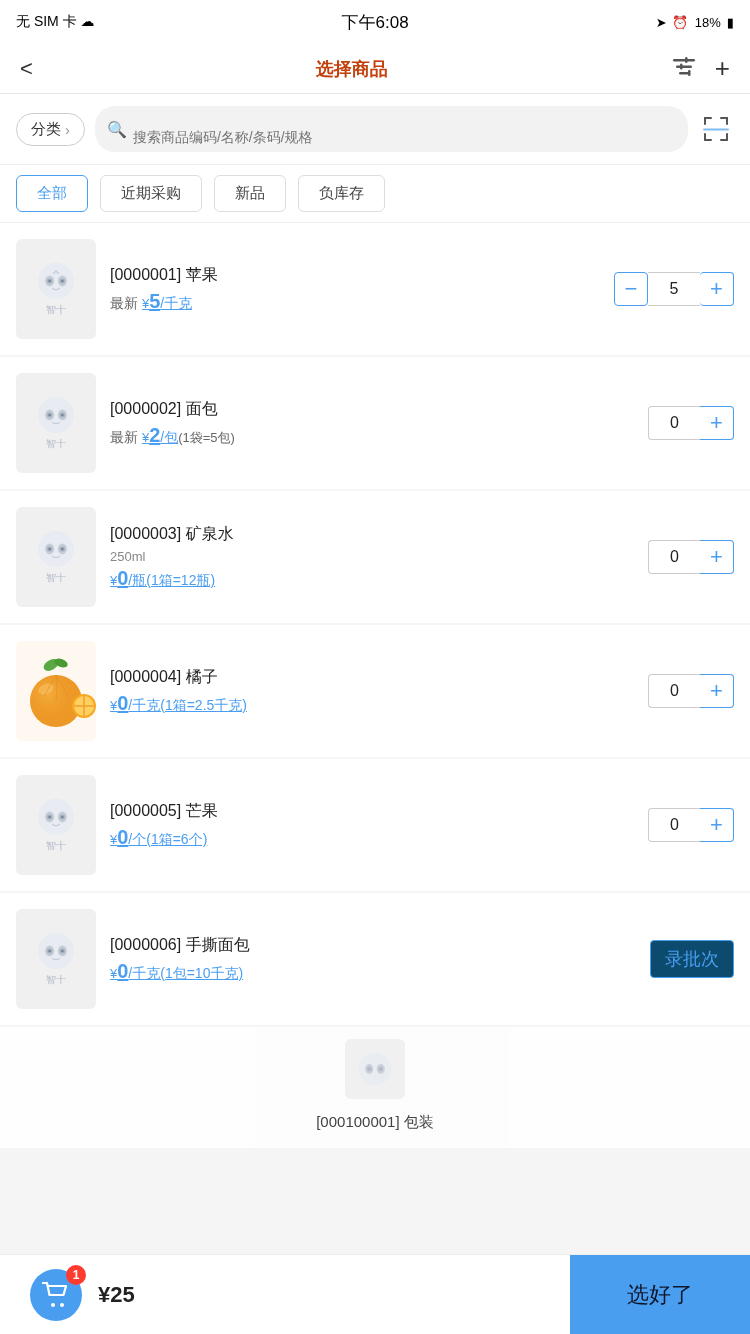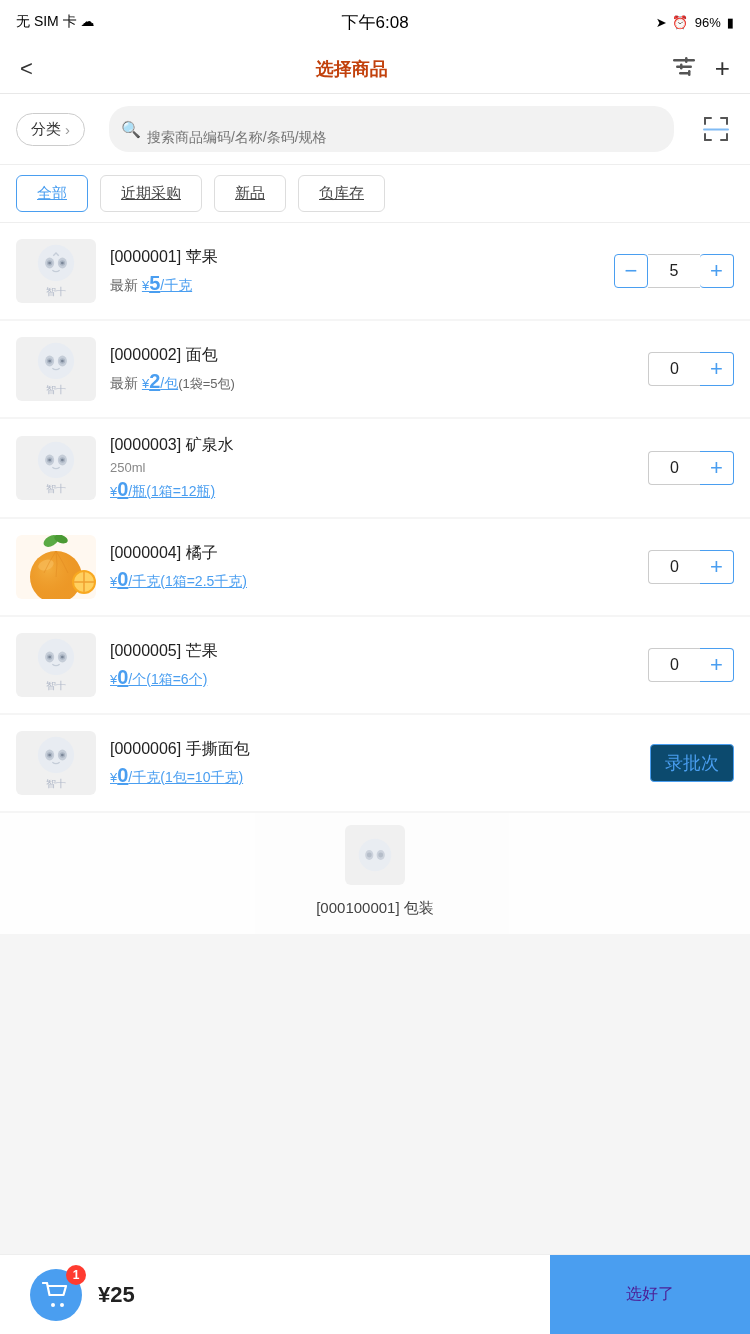--- a/index.html
+++ b/index.html
@@ -39,21 +39,21 @@
     }
     .nav-title { font-size: 18px; font-weight: 600; color: #c2410c; }
     .nav-left, .nav-right { display: flex; align-items: center; gap: 18px; }
 
     
     .filter-bar {
       background: #fff;
       padding: 12px 16px;
       display: flex;
       align-items: center;
-      gap: 24px;
+      gap: 10px;
       border-bottom: 1px solid #eee;
     }
     .category-btn {
       border: 1px solid #ccc;
       border-radius: 20px;
       padding: 6px 14px;
       font-size: 15px;
       color: #333;
       background: #fff;
       white-space: nowrap;
@@ -95,21 +95,20 @@
       border-bottom: 1px solid #eee;
     }
     .tab-btn {
       padding: 8px 20px;
       border-radius: 6px;
       font-size: 15px;
       border: 1px solid #ddd;
       background: #fff;
       color: #444;
       cursor: pointer;
-      text-decoration: underline;
     }
     .tab-btn.active {
       border: 1.5px solid #4a9ef0;
       color: #4a9ef0;
       background: #fff;
     }
 
     
     .product-list {
       background: #f5f5f5;
@@ -120,21 +119,21 @@
       margin-bottom: 2px;
       padding: 16px 16px;
       display: flex;
       align-items: center;
       gap: 14px;
       min-height: 90px;
     }
 
     .product-img {
       width: 80px;
-      height: 64px;
+      height: 100px;
       background: #f0f0f0;
       border-radius: 6px;
       display: flex;
       align-items: center;
       justify-content: center;
       flex-shrink: 0;
       overflow: hidden;
     }
     .product-img .owl-logo {
       display: flex;
@@ -262,24 +261,24 @@
       align-items: center;
       justify-content: center;
     }
     .cart-total {
       font-size: 22px;
       font-weight: 600;
       color: #222;
     }
     .confirm-btn {
       height: 80px;
-      width: 200px;
+      width: 180px;
       background: #4a9ef0;
-      color: #4c1d95;
-      font-size: 16px;
+      color: #0f172a;
+      font-size: 22px;
       font-weight: 500;
       border: none;
       cursor: pointer;
       display: flex;
       align-items: center;
       justify-content: center;
     }
 
     
     .product-item.partial {
@@ -295,21 +294,21 @@
 <body>
 
 <div class="status-bar">
   <div class="status-left">
     <span>无 SIM 卡 ☁</span>
   </div>
   <div class="status-center">下午6:08</div>
   <div class="status-right">
     <span>➤</span>
     <span>⏰</span>
-    <span>96%</span>
+    <span>18%</span>
     <span>▮</span>
   </div>
 </div>
 
 <div class="nav-bar">
   <div class="nav-left">
     <span style="font-size:22px;color:#333;cursor:pointer;">&lt;</span>
   </div>
   <div class="nav-title">选择商品</div>
   <div class="nav-right">

